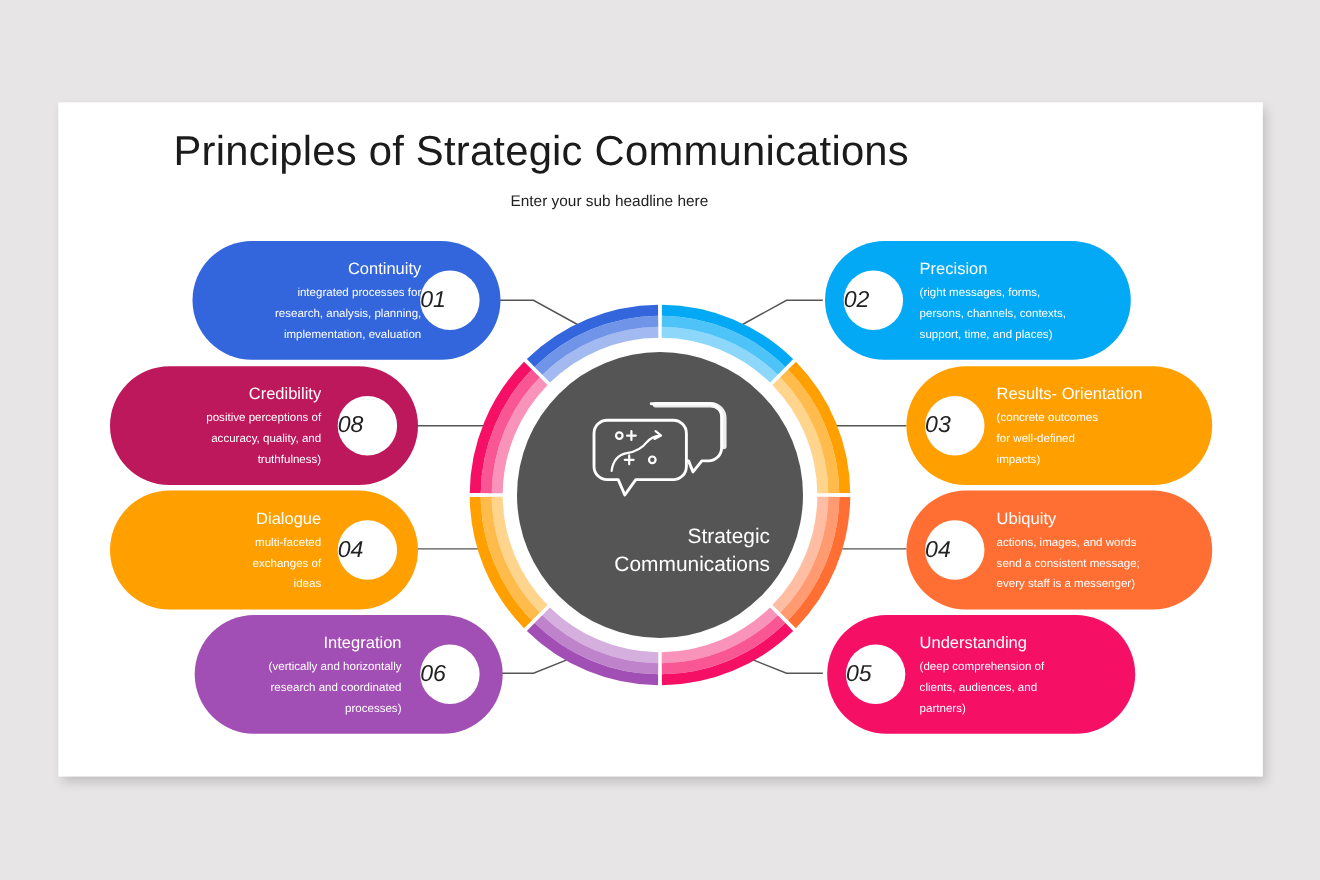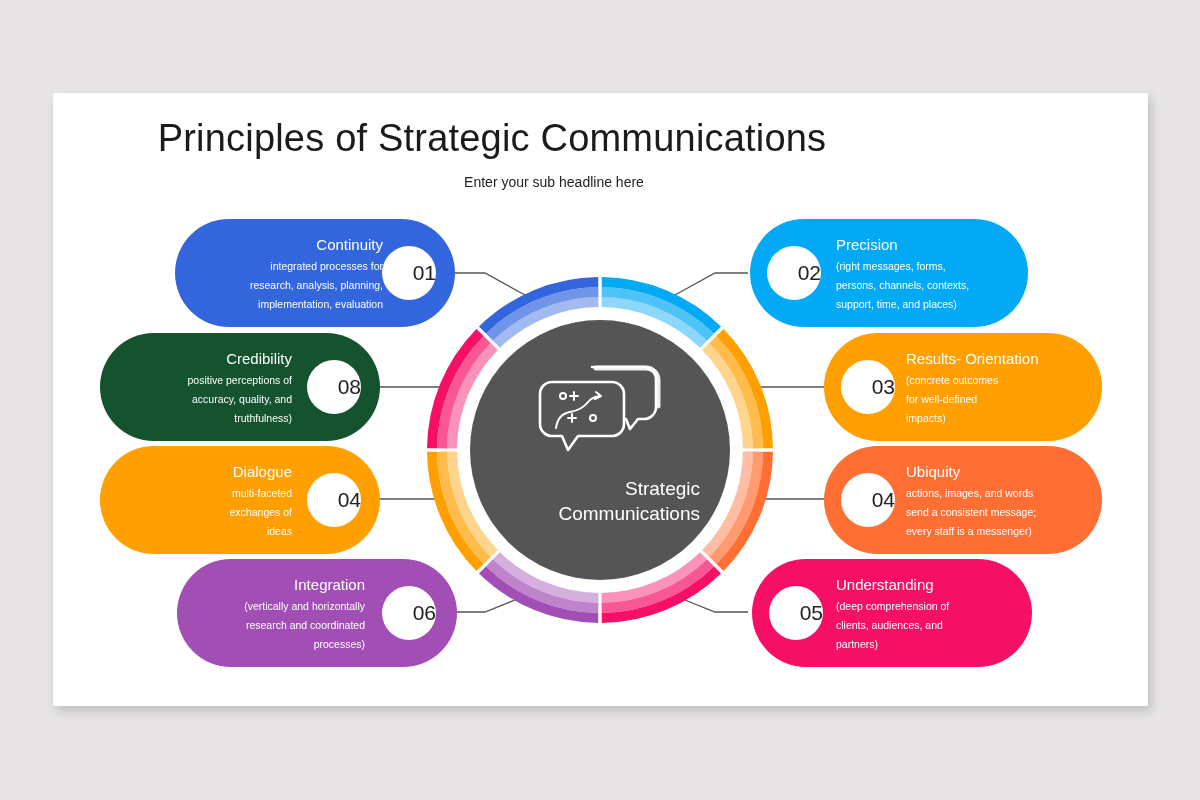--- a/index.html
+++ b/index.html
@@ -19,21 +19,21 @@
     position:absolute; left:0; top:174px; width:1108px; text-align:center;
     font-size:14px; color:#222;
   }
   svg.diagram { position:absolute; left:0; top:0; }
   .pill {
     position:absolute; height:108px; border-radius:54px; color:#fff;
     box-sizing:border-box;
   }
   .pill .num {
     position:absolute; top:27px; width:54px; height:54px; border-radius:50%;
-    background:#fff; color:#222; font-size:21px; text-align:right; line-height:54px;
+    background:#fff; color:#222; font-size:21px; text-align:left; line-height:54px;font-style:italic;
   }
   .pill .txt { position:absolute; top:16px; }
   .pill.left .txt { text-align:right; }
   .pill.right .txt { text-align:left; }
   .pill .h { font-size:15px; line-height:20px; margin-bottom:2px; }
   .pill .d { font-size:10.5px; line-height:19px; }
   .center-label {
     position:absolute; left:500px; top:476px; width:200px; text-align:right;
     color:#fff; font-size:19px; line-height:25px;
   }
@@ -106,21 +106,21 @@
 <div class="pill left" style="left: 175px; top: 219px; width: 280px; background: rgb(51, 102, 221);">
   <div class="txt" style="right:72px;">
     <div class="h">Continuity</div>
     <div class="d">integrated processes for</div>
     <div class="d">research, analysis, planning,</div>
     <div class="d">implementation, evaluation</div>
   </div>
   <div class="num" style="left:207px;">01</div>
 </div>
 
-<div class="pill left" style="left: 100px; top: 333px; width: 280px; background: #14532d;">
+<div class="pill left" style="left: 100px; top: 333px; width: 280px; background: #be185d;">
   <div class="txt" style="right:88px;">
     <div class="h">Credibility</div>
     <div class="d">positive perceptions of</div>
     <div class="d">accuracy, quality, and</div>
     <div class="d">truthfulness)</div>
   </div>
   <div class="num" style="left:207px;">08</div>
 </div>
 
 <div class="pill left" style="left: 100px; top: 446px; width: 280px; background: rgb(255, 160, 0);">

